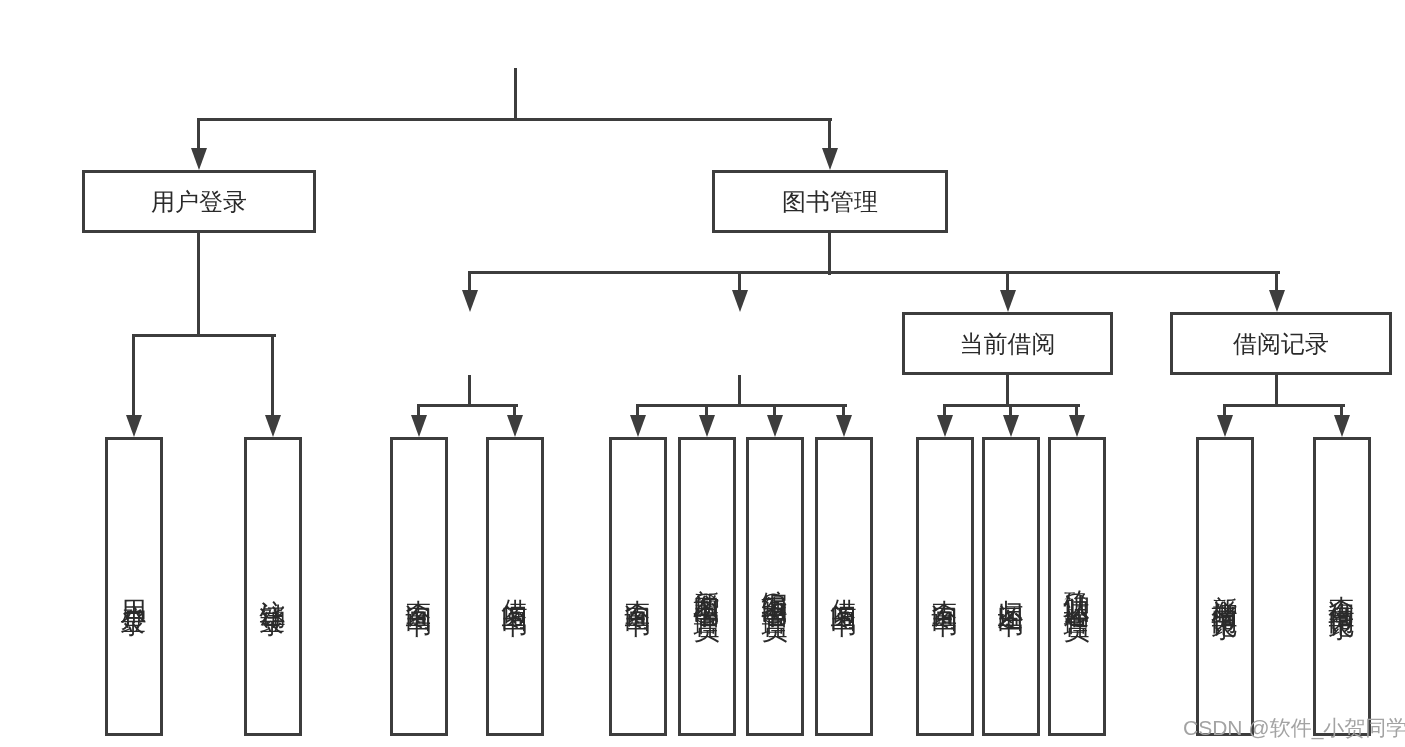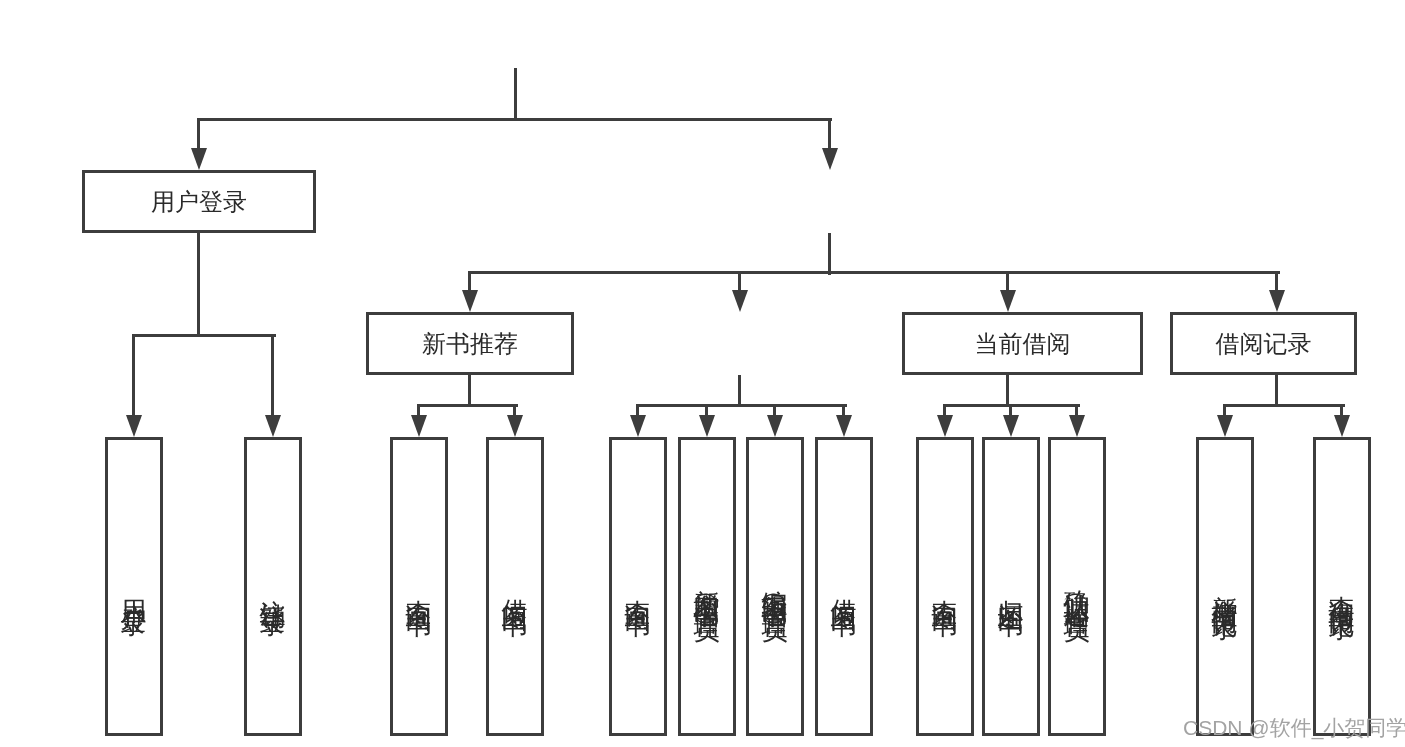--- a/index.html
+++ b/index.html
@@ -41,46 +41,46 @@
   <div class="vline" style="left:514px;top:68px;height:52px;"></div>
   <div class="hline" style="left:197px;top:118px;width:635px;"></div>
   <div class="vline" style="left:197px;top:118px;height:34px;"></div>
   <div class="vline" style="left:828px;top:118px;height:34px;"></div>
   <div class="arrow" style="left:191px;top:148px;"></div>
   <div class="arrow" style="left:822px;top:148px;"></div>
 
   <div class="box" style="left:82px;top:170px;width:234px;height:63px;">
     <span>用户登录</span>
   </div>
+  <div class="box" style="left:712px;top:170px;width:236px;height:63px;">
+    <span>图书管理</span>
+  </div>
 
   <div class="vline" style="left:197px;top:233px;height:104px;"></div>
   <div class="hline" style="left:132px;top:334px;width:144px;"></div>
   <div class="vline" style="left:132px;top:334px;height:83px;"></div>
   <div class="vline" style="left:271px;top:334px;height:83px;"></div>
   <div class="arrow" style="left:126px;top:415px;"></div>
   <div class="arrow" style="left:265px;top:415px;"></div>
 
   <div class="vline" style="left:828px;top:233px;height:42px;"></div>
   <div class="hline" style="left:468px;top:271px;width:812px;"></div>
   <div class="vline" style="left:468px;top:271px;height:21px;"></div>
   <div class="vline" style="left:738px;top:271px;height:21px;"></div>
   <div class="vline" style="left:1006px;top:271px;height:21px;"></div>
   <div class="vline" style="left:1275px;top:271px;height:21px;"></div>
   <div class="arrow" style="left:462px;top:290px;"></div>
   <div class="arrow" style="left:732px;top:290px;"></div>
   <div class="arrow" style="left:1000px;top:290px;"></div>
   <div class="arrow" style="left:1269px;top:290px;"></div>
 
-  <div class="box" style="left:366px;top:312px;width:208px;height:63px;">
-    <span>新书推荐</span>
-  </div>
-  <div class="box" style="left:902px;top:312px;width:241px;height:63px;font-family:Liberation Serif, serif;">
+  <div class="box" style="left:902px;top:312px;width:211px;height:63px;font-family:Liberation Serif, serif;">
     <span>当前借阅</span>
   </div>
-  <div class="box" style="left:1170px;top:312px;width:187px;height:63px;">
+  <div class="box" style="left:1170px;top:312px;width:222px;height:63px;">
     <span>借阅记录</span>
   </div>
 
   <div class="vline" style="left:468px;top:375px;height:32px;"></div>
   <div class="vline" style="left:738px;top:375px;height:32px;"></div>
   <div class="vline" style="left:1006px;top:375px;height:32px;"></div>
   <div class="vline" style="left:1275px;top:375px;height:32px;"></div>
 
   <div class="hline" style="left:417px;top:404px;width:101px;"></div>
   <div class="vline" style="left:417px;top:404px;height:13px;"></div>

